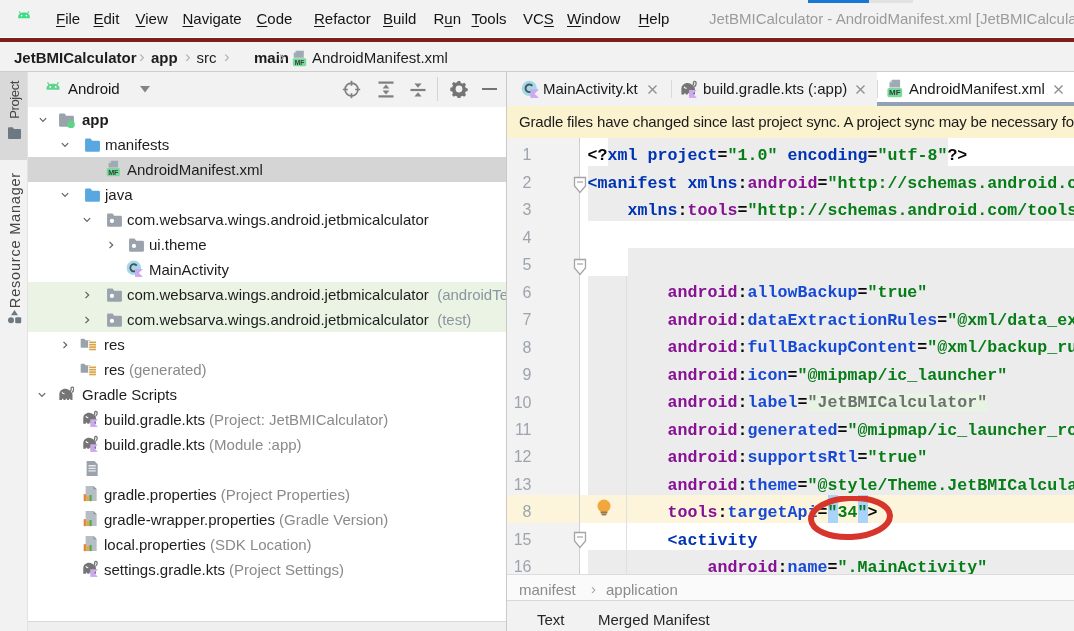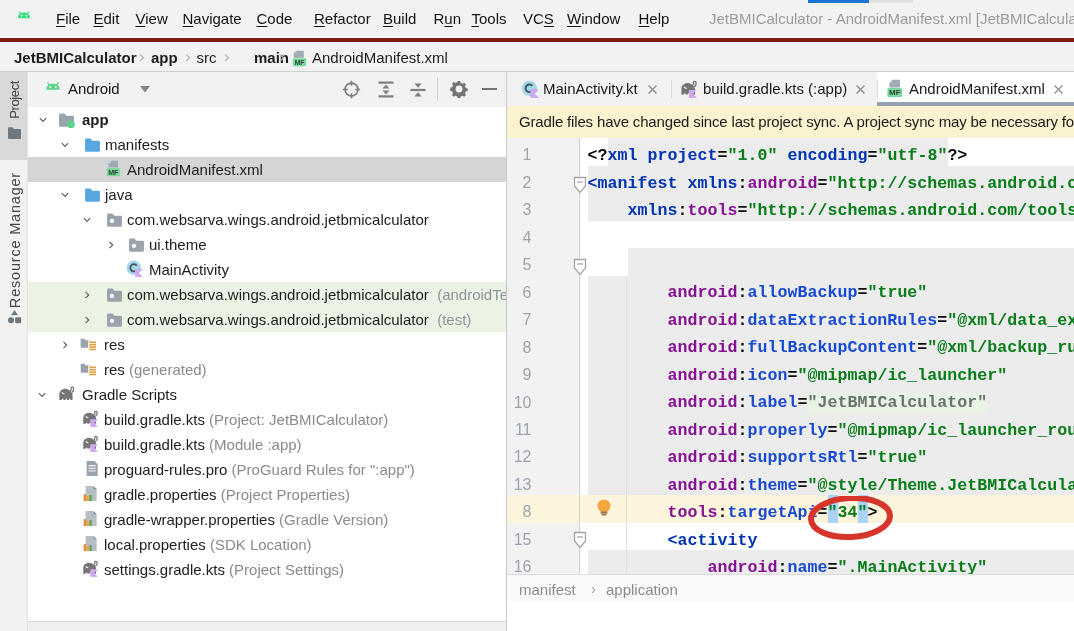--- a/index.html
+++ b/index.html
@@ -330,21 +330,20 @@
 <div class="trow" style="top:432px">
         <svg class="ticon" style="left:53px;top:3px" width="18" height="18" viewBox="0 0 16.5 16.5">
           <use href="#elephK"></use>
         </svg>
         <span class="tlabel" style="left:76px">build.gradle.kts <span class="tann">(Module :app)</span></span>
       </div>
 <div class="trow" style="top:457px">
         <svg class="ticon" style="left:55px;top:3px" width="17" height="17" viewBox="0 0 16 16">
           <use href="#profi"></use>
         </svg>
-        <span class="tlabel" style="left:76px">proguard-rules.pro <span class="tann">(ProGuard Rules for ":app")</span></span>
       </div>
 <div class="trow" style="top:482px">
         <svg class="ticon" style="left:54px;top:3px" width="17" height="17" viewBox="0 0 16 16">
           <use href="#propi"></use>
         </svg>
         <span class="tlabel" style="left:76px">gradle.properties <span class="tann">(Project Properties)</span></span>
       </div>
 <div class="trow" style="top:507px">
         <svg class="ticon" style="left:54px;top:3px" width="17" height="17" viewBox="0 0 16 16">
           <use href="#propi"></use>
@@ -442,27 +441,31 @@
         <path d="M5.8 14.2 h6.4 M6.8 16.6 h4.4" stroke="#7a7a7a" stroke-width="1.5"></path>
       </svg>
 <div class="cline" style="top:0.3px"><span class="cp">&lt;?</span><span class="ct">xml project</span><span class="cp">=</span><span class="cs">"1.0"</span><span class="ct"> encoding</span><span class="cp">=</span><span class="cs">"utf-8"</span><span class="cp">?&gt;</span></div>
 <div class="cline" style="top:27.8px"><span class="ct">&lt;manifest xmlns</span><span class="cp">:</span><span class="cn">android</span><span class="cp">=</span><span class="cs">"http://schemas.android.com/apk/res/android"</span></div>
 <div class="cline" style="top:55.2px">    <span class="ct">xmlns</span><span class="cp">:</span><span class="cn">tools</span><span class="cp">=</span><span class="cs">"http://schemas.android.com/tools"</span></div>
 <div class="cline" style="top:137.7px">        <span class="cn">android</span><span class="cp">:</span><span class="ca">allowBackup</span><span class="cp">=</span><span class="cs">"true"</span></div>
 <div class="cline" style="top:165.1px">        <span class="cn">android</span><span class="cp">:</span><span class="ca">dataExtractionRules</span><span class="cp">=</span><span class="cs">"@xml/data_extraction_rules"</span></div>
 <div class="cline" style="top:192.6px">        <span class="cn">android</span><span class="cp">:</span><span class="ca">fullBackupContent</span><span class="cp">=</span><span class="cs">"@xml/backup_rules"</span></div>
 <div class="cline" style="top:220px">        <span class="cn">android</span><span class="cp">:</span><span class="ca">icon</span><span class="cp">=</span><span class="cs">"@mipmap/ic_launcher"</span></div>
 <div class="cline" style="top:247.5px">        <span class="cn">android</span><span class="cp">:</span><span class="ca">label</span><span class="cp">=</span><span class="cg" style="background:#e8f3e3">"JetBMICalculator"</span></div>
-<div class="cline" style="top:275px">        <span class="cn">android</span><span class="cp">:</span><span class="ca">properly</span><span class="cp">=</span><span class="cs">"@mipmap/ic_launcher_round"</span></div>
+<div class="cline" style="top:275px">        <span class="cn">android</span><span class="cp">:</span><span class="ca">generated</span><span class="cp">=</span><span class="cs">"@mipmap/ic_launcher_round"</span></div>
 <div class="cline" style="top:302.4px">        <span class="cn">android</span><span class="cp">:</span><span class="ca">supportsRtl</span><span class="cp">=</span><span class="cs">"true"</span></div>
 <div class="cline" style="top:329.9px">        <span class="cn">android</span><span class="cp">:</span><span class="ca">theme</span><span class="cp">=</span><span class="cs">"@style/Theme.JetBMICalculator"</span></div>
 <div class="cline" style="top:357.3px">        <span class="cn">tools</span><span class="cp">:</span><span class="ca">targetApi</span><span class="cp">=</span><span class="cs">"34"</span><span class="cp">&gt;</span></div>
 <div class="cline" style="top:384.8px">        <span class="ct">&lt;activity</span></div>
 <div class="cline" style="top:412.2px">            <span class="cn">android</span><span class="cp">:</span><span class="ca">name</span><span class="cp">=</span><span class="cs">".MainActivity"</span></div>
 <svg class="abs" style="left:300.5px;top:358px" width="88" height="46" viewBox="0 0 88 46">
         <ellipse cx="42.5" cy="21.5" rx="39.5" ry="19.5" fill="none" stroke="#d7352c" stroke-width="6" transform="rotate(-3 42.5 21.5)"></ellipse>
       </svg>
 </div>
 <div class="abs" id="ebread">
       <span class="abs" style="left:12px;top:6px;color:#8b8b8b">manifest</span>
       <span class="abs" style="left:84px;top:5px;color:#a5a5a5">›</span>
       <span class="abs" style="left:99px;top:6px;color:#8b8b8b">application</span>
     </div>
+<div class="abs" id="btmstrip">
+      <span class="abs" style="left:30px;top:10px;color:#262626">Text</span>
+      <span class="abs" style="left:91px;top:10px;color:#262626">Merged Manifest</span>
+    </div>
 </div>
 </body></html>

